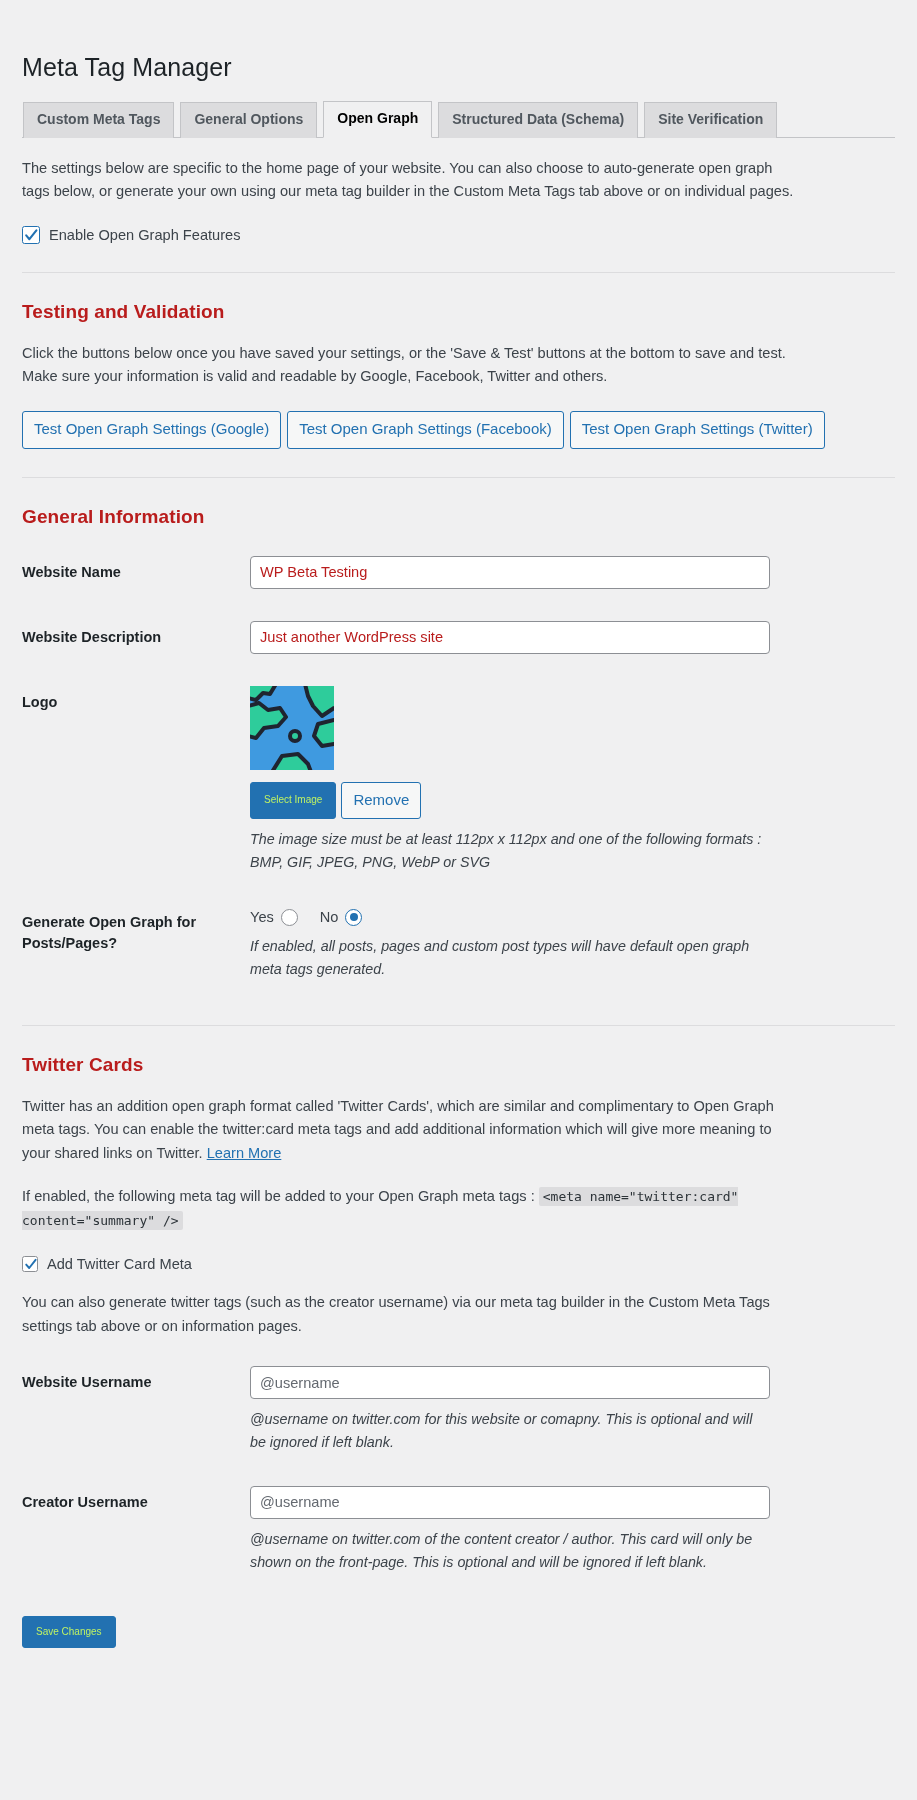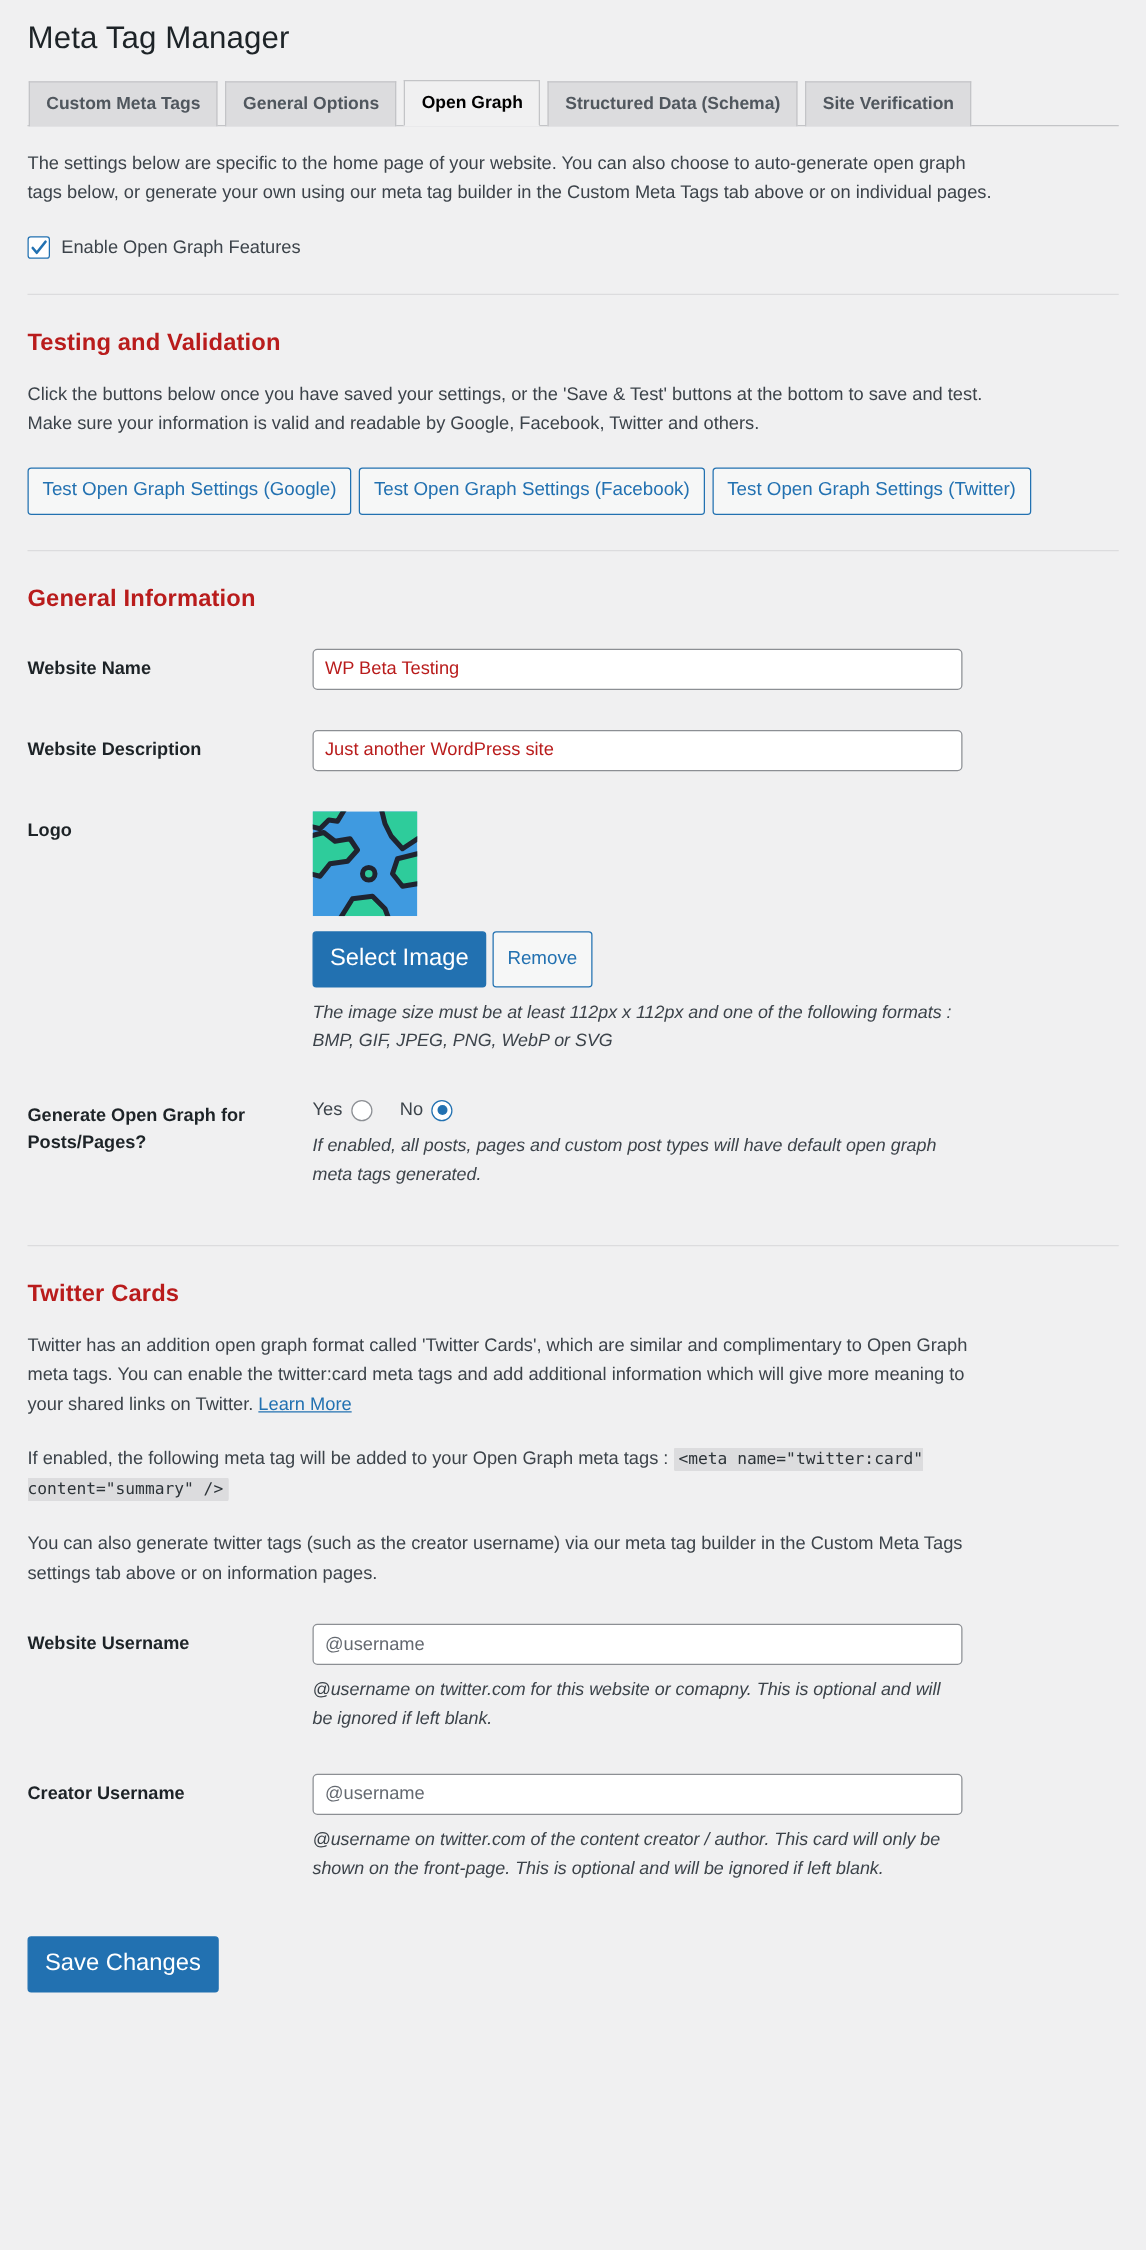--- a/index.html
+++ b/index.html
@@ -12,20 +12,21 @@
     width: 917px;
     min-height: 1800px;
     font-family: "Liberation Sans", sans-serif;
     color: #3c434a;
     font-size: 14.5px;
     -webkit-font-smoothing: antialiased;
   }
   .wrap {
     padding: 8px 22px 30px 22px;
     width: 917px;
+    margin-top: 37px;
   }
   
   .page-title {
     font-size: 25px;
     font-weight: 400;
     color: #1d2327;
     margin: 6px 0 18px 0;
     line-height: 1.3;
     letter-spacing: 0.1px;
   }
@@ -118,23 +119,23 @@
     font-size: 15px;
     padding: 6px 11px 7px 11px;
     line-height: 1.5;
     cursor: pointer;
     font-family: inherit;
     white-space: nowrap;
   }
   .btn-primary {
     background: #2271b1;
     border: 1px solid #2271b1;
-    color: #ffffff;
+    color: #bef264;
     border-radius: 3px;
-    font-size: 19px;
+    font-size: 10px;
     padding: 7px 13px 8px 13px;
     line-height: 1.5;
     cursor: pointer;
     font-family: inherit;
     white-space: nowrap;
   }
   
   .form-table { width: 100%; border-collapse: collapse; margin-top: 12px; }
   .form-table tr { vertical-align: top; }
   .form-table th {
@@ -326,20 +327,28 @@
 
   <hr class="sep">
 
   <section>
     <h2 class="section-head">Twitter Cards</h2>
 
     <p class="body-text"><span>Twitter has an addition open graph format called 'Twitter Cards', which are similar and complimentary to Open Graph meta tags. You can enable the twitter:card meta tags and add additional information which will give more meaning to your shared links on Twitter. </span><a class="link">Learn More</a></p>
 
     <p class="body-text"><span>If enabled, the following meta tag will be added to your Open Graph meta tags : </span><code class="inline-code">&lt;meta name="twitter:card" content="summary" /&gt;</code></p>
 
+    <div class="check-row">
+      <span class="cb small">
+        <svg width="14" height="15" viewBox="0 0 14 15">
+          <path d="M2.2 7.6 L5.2 11.0 L11.6 2.8" fill="none" stroke="#2271b1" stroke-width="1.9" stroke-linecap="round" stroke-linejoin="round"></path>
+        </svg>
+      </span>
+      <span class="check-label">Add Twitter Card Meta</span>
+    </div>
 
     <p class="body-text">You can also generate twitter tags (such as the creator username) via our meta tag builder in the Custom Meta Tags settings tab above or on information pages.</p>
 
     <table class="form-table">
       <tbody>
         <tr>
           <th>Website Username</th>
           <td>
             <input class="text-field" type="text" placeholder="@username" style="">
             <p class="desc">@username on twitter.com for this website or comapny. This is optional and will be ignored if left blank.</p>

